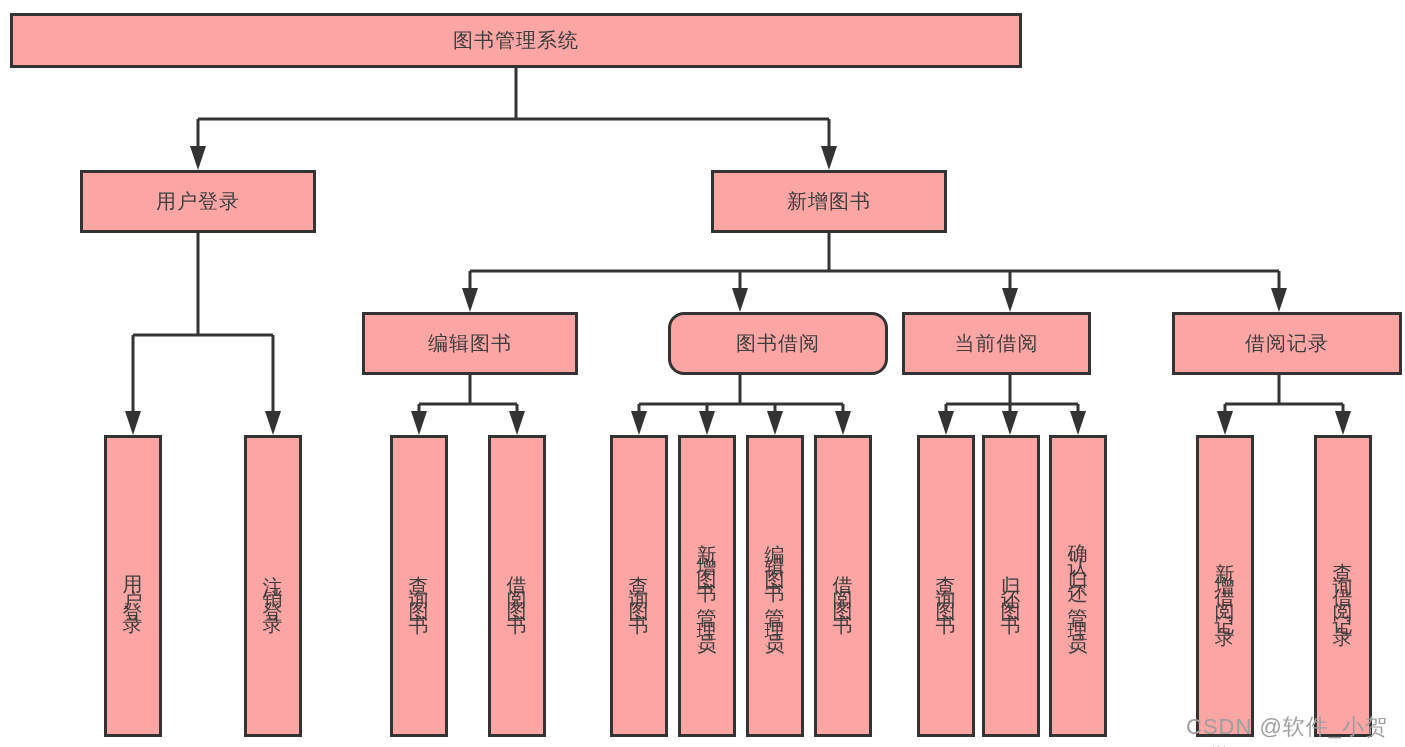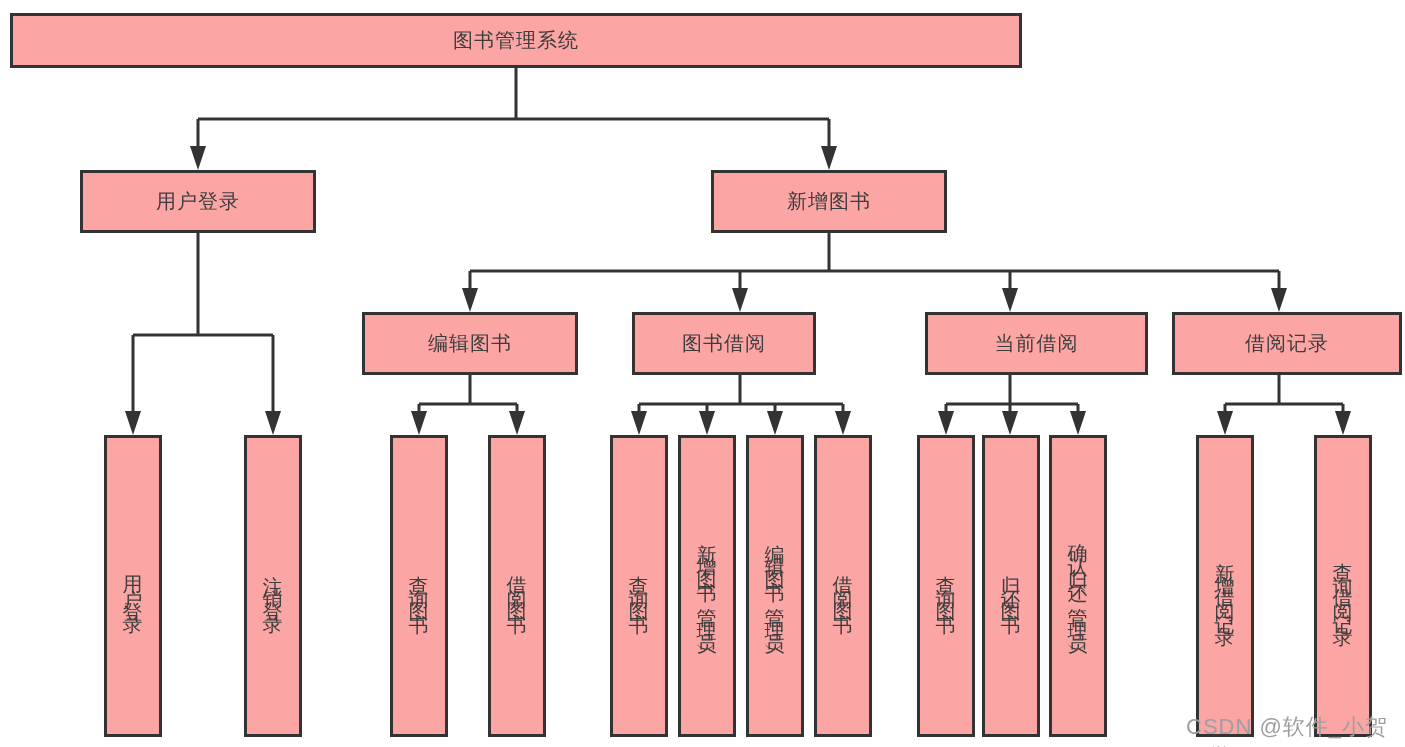--- a/index.html
+++ b/index.html
@@ -108,22 +108,22 @@
     <polygon points="1335,411 1351,411 1343,435"></polygon>
   </g>
 </svg>
 
 <div class="box root-box">图书管理系统</div>
 
 <div class="box hbox" style="left:80px; top:170px; width:236px;">用户登录</div>
 <div class="box hbox" style="left:711px; top:170px; width:236px;">新增图书</div>
 
 <div class="box hbox" style="left:362px; top:312px; width:216px;">编辑图书</div>
-<div class="box hbox" style="left:632px; top:312px; width:184px;">图书借阅</div>
-<div class="box hbox" style="left:902px; top:312px; width:223px;margin-left:23px;">当前借阅</div>
+<div class="box hbox" style="left:668px; top:312px; width:220px;border-radius:16px;">图书借阅</div>
+<div class="box hbox" style="left:902px; top:312px; width:189px;">当前借阅</div>
 <div class="box hbox" style="left:1172px; top:312px; width:230px;">借阅记录</div>
 
 <div class="box vbox" style="left:104px;">用户登录</div>
 <div class="box vbox" style="left:244px;">注销登录</div>
 
 <div class="box vbox" style="left:390px;">查询图书</div>
 <div class="box vbox" style="left:488px;">借阅图书</div>
 
 <div class="box vbox" style="left:610px;">查询图书</div>
 <div class="box vbox" style="left:678px;">新增图书（管理员）</div>

